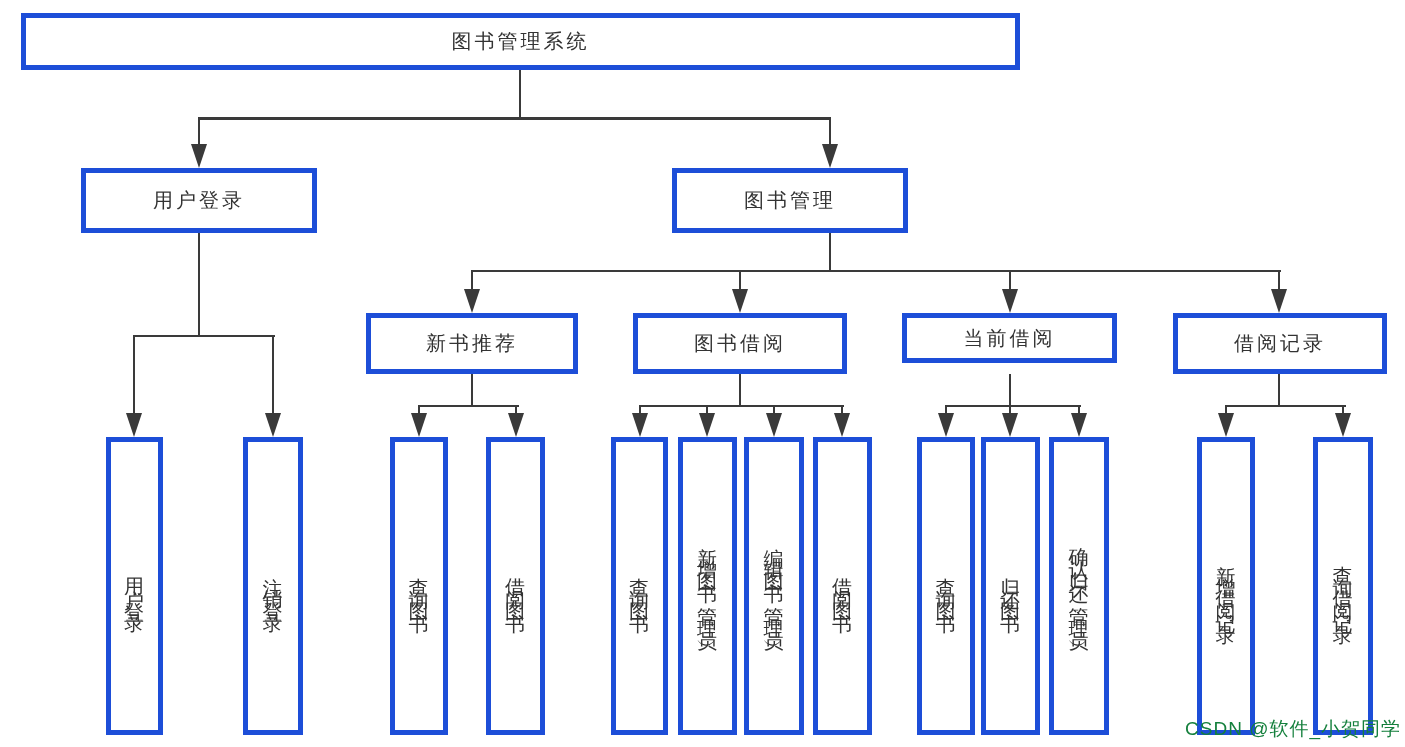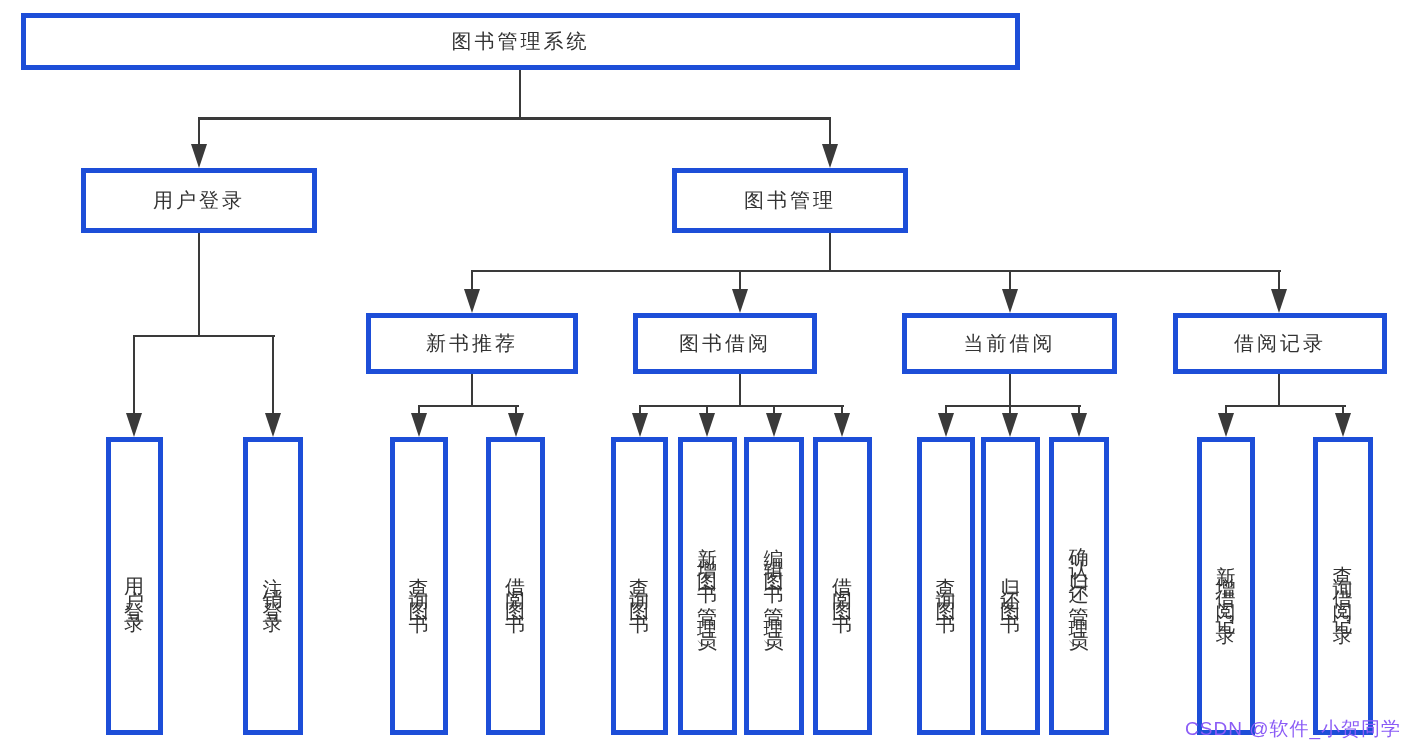--- a/index.html
+++ b/index.html
@@ -45,21 +45,21 @@
     height: 0;
     border-left: 8px solid transparent;
     border-right: 8px solid transparent;
     border-top: 24px solid #3a3a3a;
   }
   .watermark {
     position: absolute;
     right: 4px;
     bottom: 5px;
     font-size: 19px;
-    color: #8b5cf6;
+    color: #15803d;
     letter-spacing: 1px;
     white-space: nowrap;
   }
 </style>
 </head>
 <body>
 
 <div id="canvas">
 
   <div class="box" style="left:21px; top:13px; width:999px; height:57px;">
@@ -69,24 +69,24 @@
   <div class="box" style="left:81px; top:168px; width:236px; height:65px;">
     <span class="hlabel">用户登录</span>
   </div>
   <div class="box" style="left:672px; top:168px; width:236px; height:65px;">
     <span class="hlabel">图书管理</span>
   </div>
 
   <div class="box" style="left:366px; top:313px; width:212px; height:61px;">
     <span class="hlabel">新书推荐</span>
   </div>
-  <div class="box" style="left:633px; top:313px; width:184px; height:61px;">
+  <div class="box" style="left:633px; top:313px; width:214px; height:61px;">
     <span class="hlabel">图书借阅</span>
   </div>
-  <div class="box" style="left:902px; top:313px; width:215px; height:61px;">
+  <div class="box" style="left:902px; top:313px; width:215px; height:50px;">
     <span class="hlabel">当前借阅</span>
   </div>
   <div class="box" style="left:1173px; top:313px; width:214px; height:61px;">
     <span class="hlabel">借阅记录</span>
   </div>
 
   <div class="box leaf" style="left:106px; top:437px; width:57px; height:298px;">
     <span class="vlabel">用户登录</span>
   </div>
   <div class="box leaf" style="left:243px; top:437px; width:60px; height:298px;">

